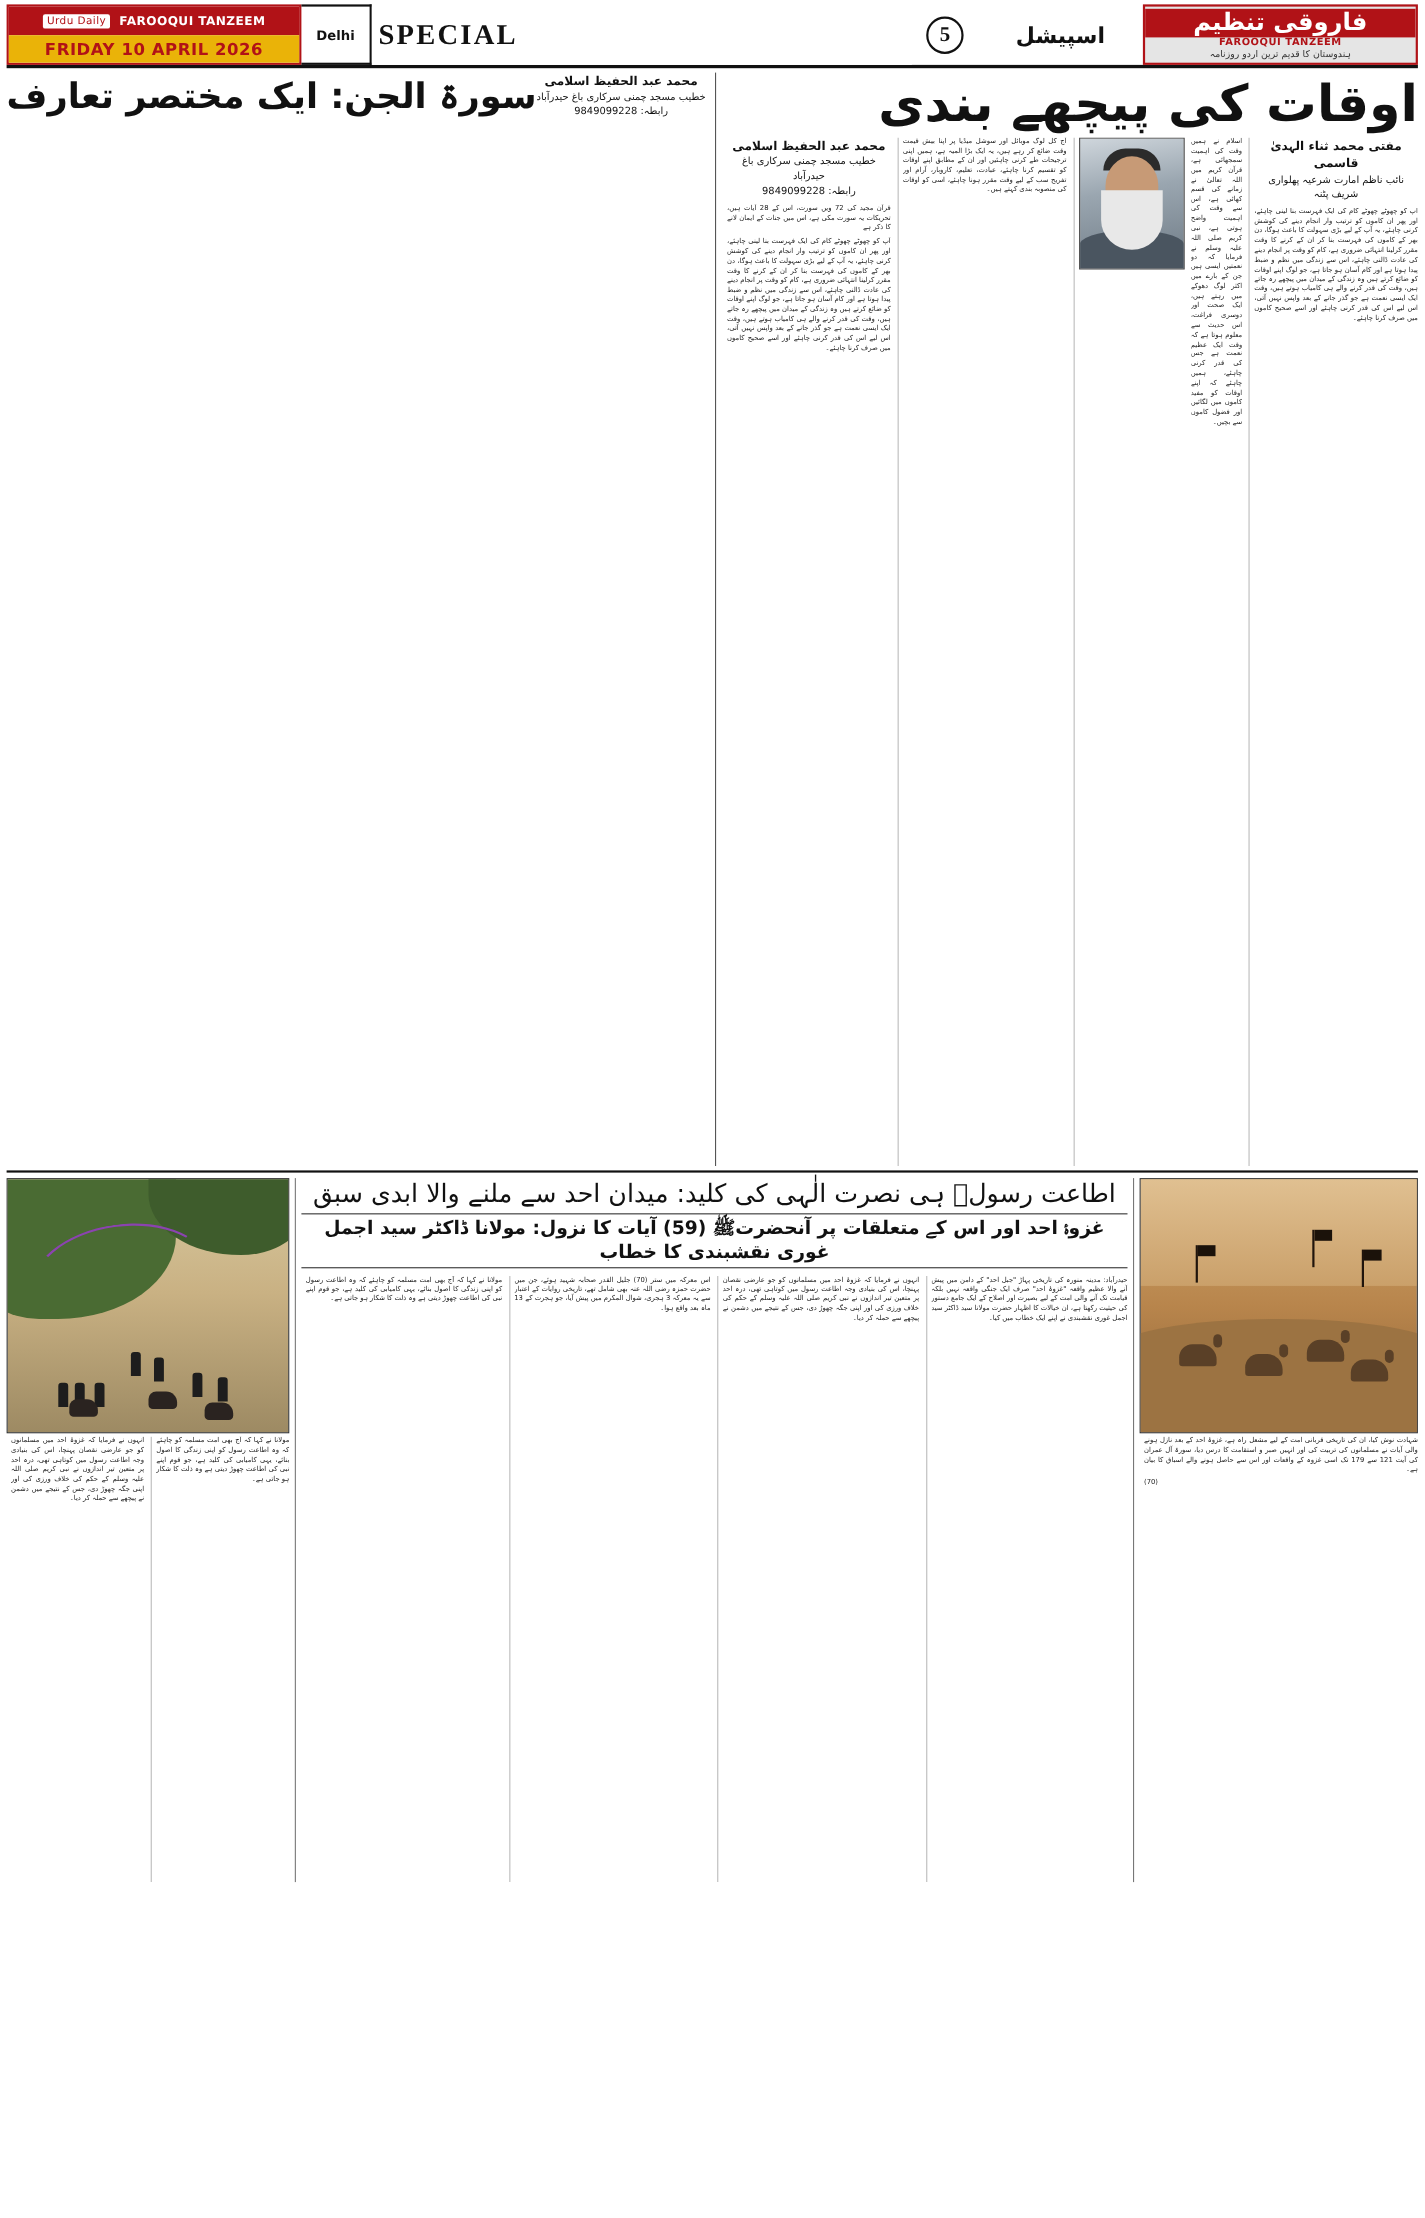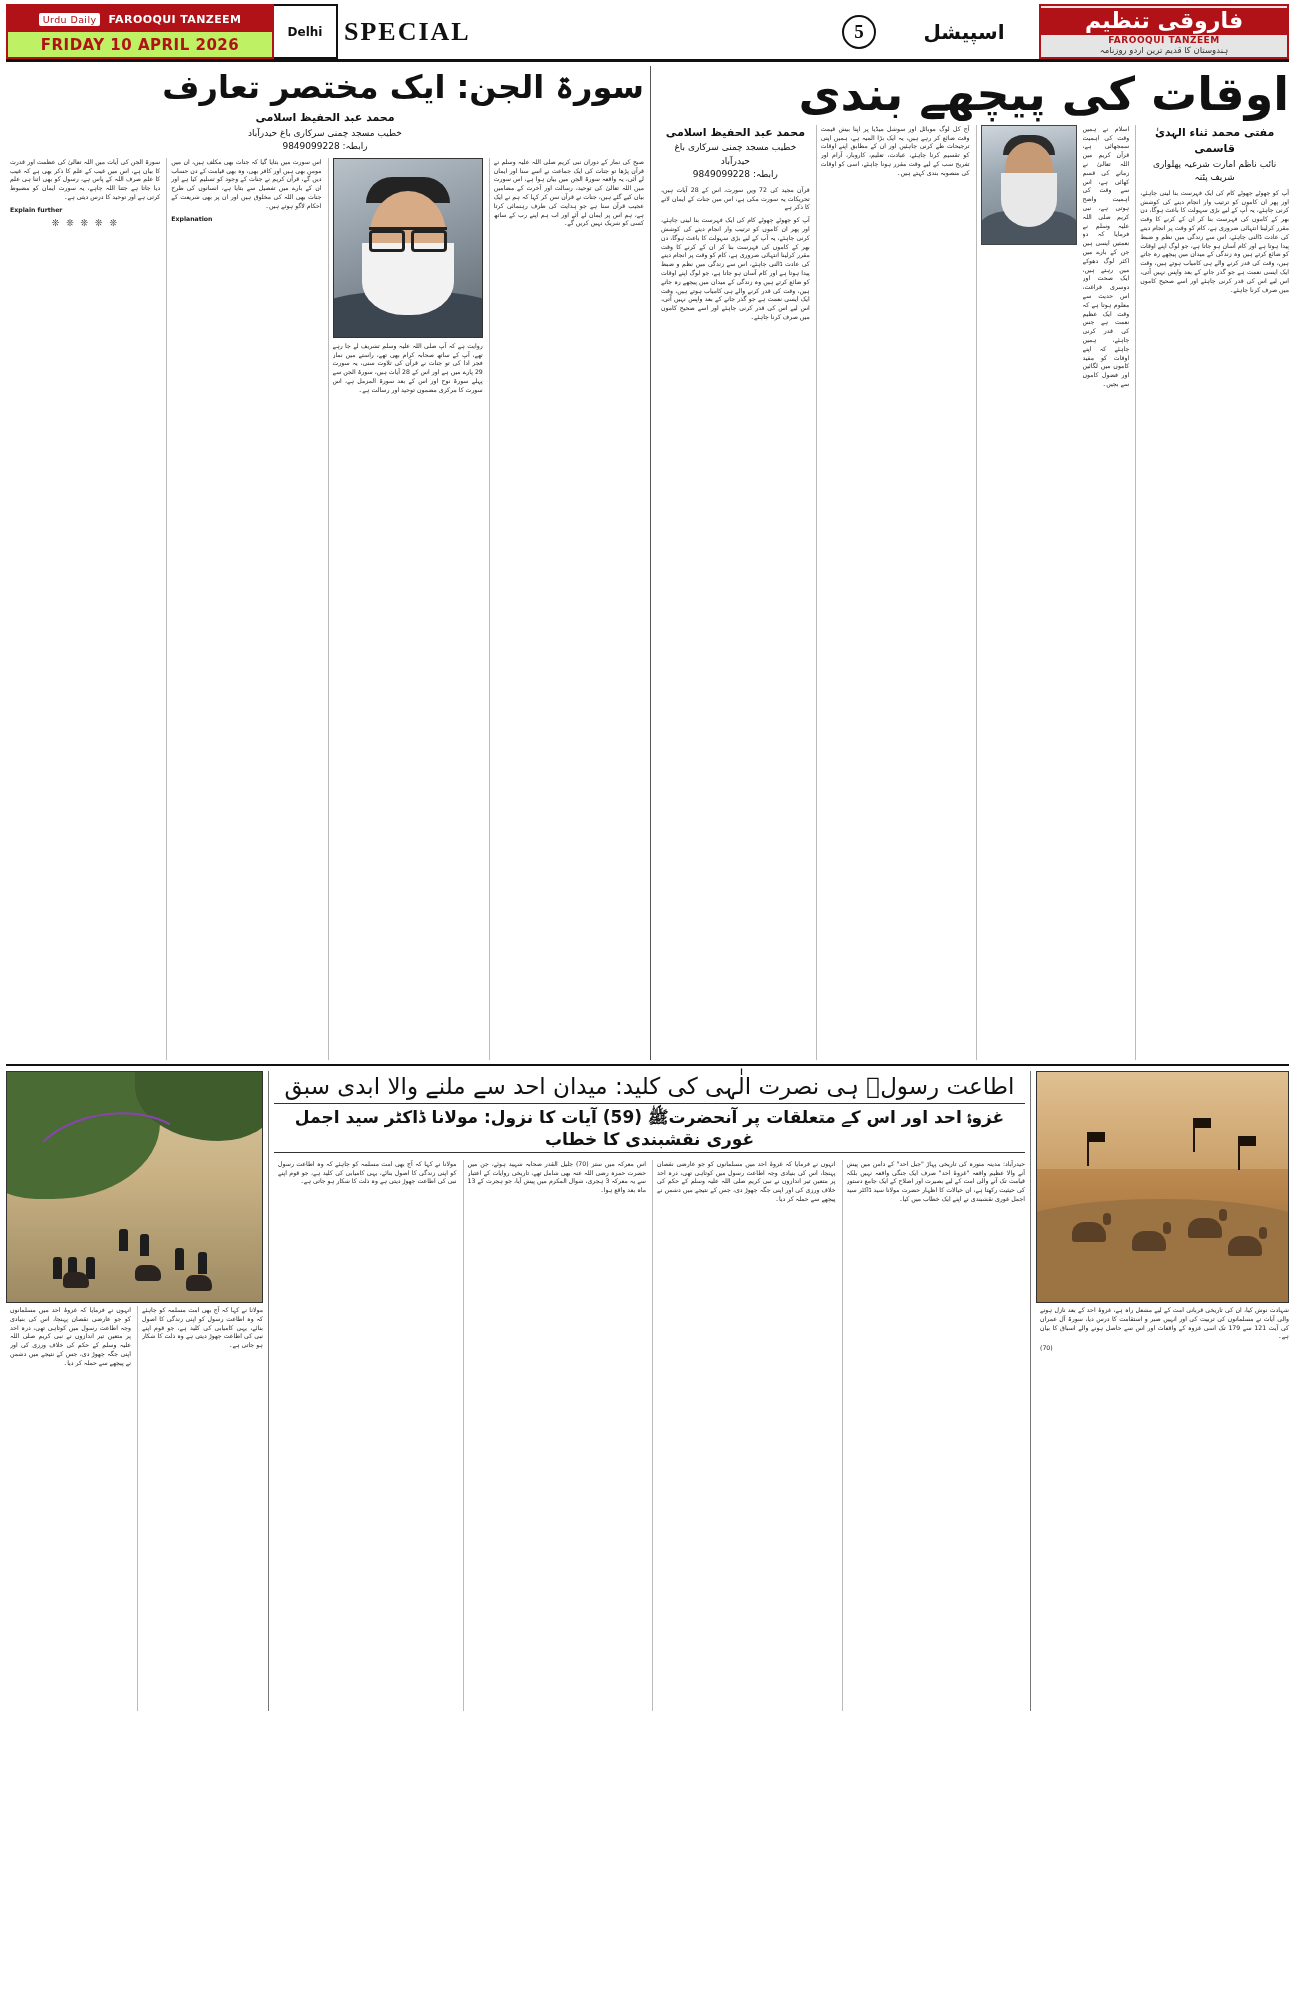--- a/index.html
+++ b/index.html
@@ -58,21 +58,21 @@
     border-radius: 2px;
   }
   .mh-left-bot {
     flex: 1;
     display: flex;
     align-items: center;
     justify-content: center;
     font-size: 15px;
     font-weight: bold;
     color: #b11217;
-    background: #bef264;
+    background: #eab308;
     letter-spacing: .5px;
   }
   .mh-city {
     width: 64px;
     border: 2px solid #111;
     border-left: none;
     display: flex;
     align-items: center;
     justify-content: center;
     font-size: 12px;
@@ -175,21 +175,21 @@
     display: flex;
     flex-direction: column;
     order: 2;
     padding-left: 6px;
     border-left: 1px solid #555;
   }
   .art-sura {
     width: 645px;
     order: 1;
     display: flex;
-    flex-direction: column;
+    flex-direction: row;
     padding-right: 6px;
   }
 
   .headline-main {
     direction: rtl;
     text-align: right;
     font-size: 46px;
     font-weight: bold;
     line-height: 1.15;
     margin: 2px 0 4px 0;

